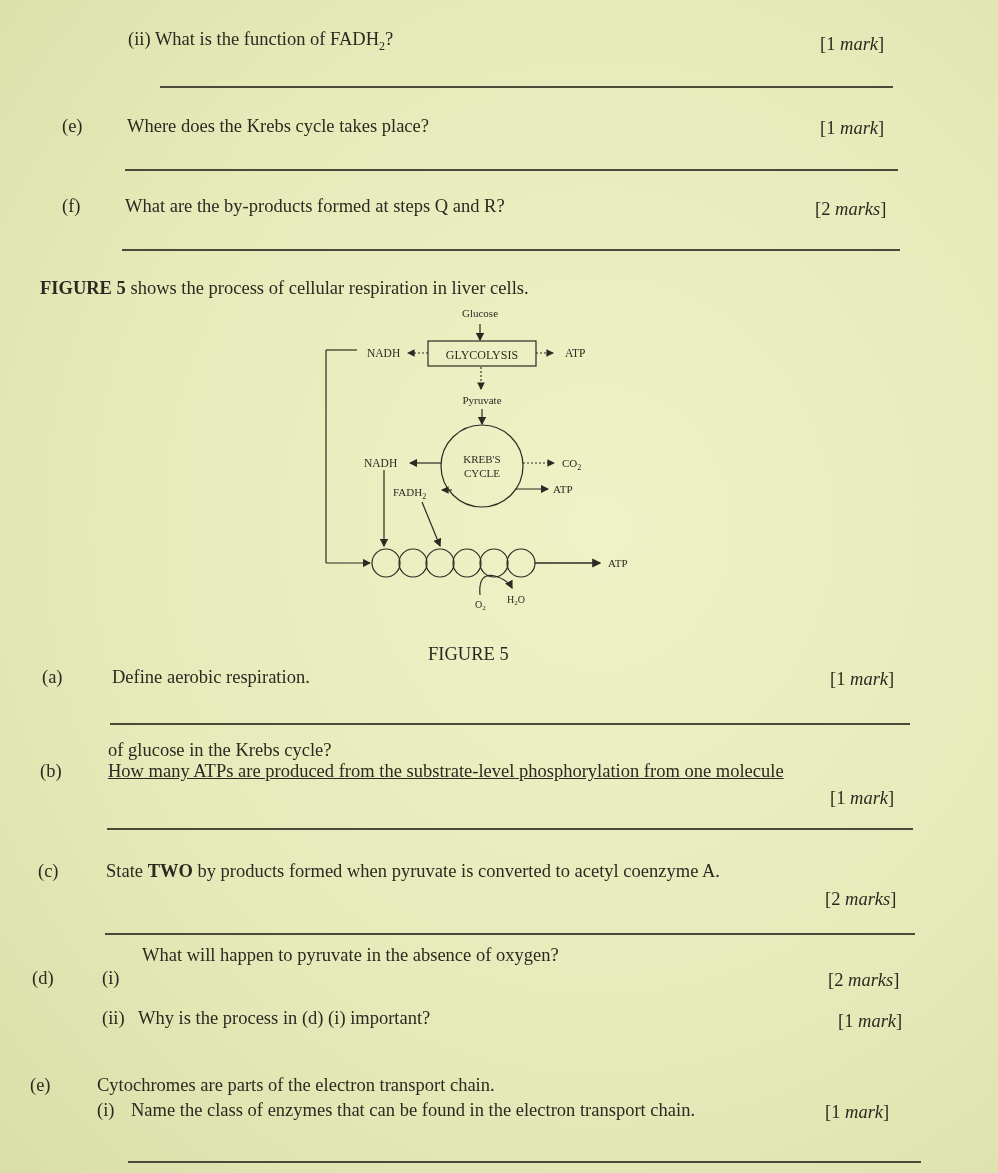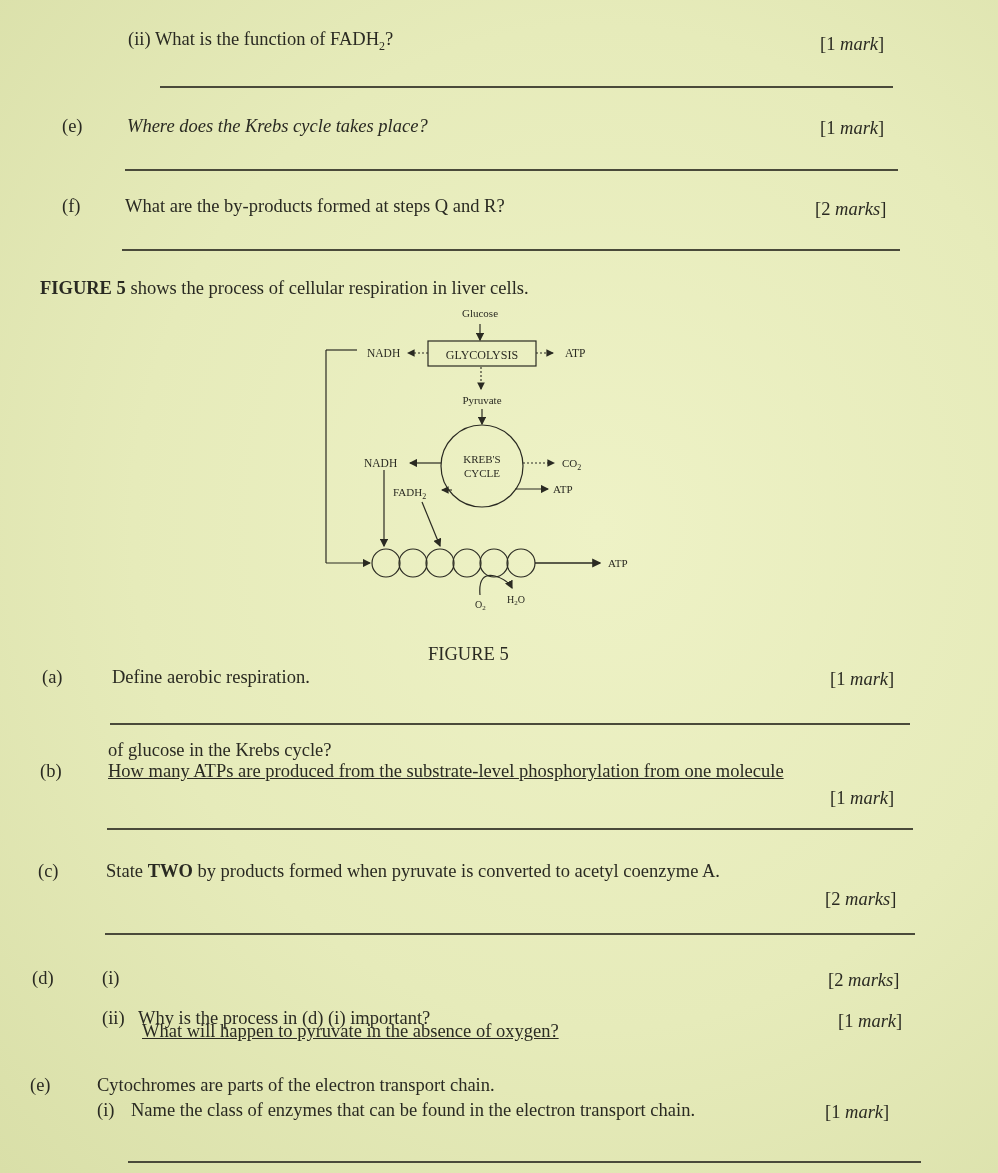--- a/index.html
+++ b/index.html
@@ -19,21 +19,21 @@
 <div class="t" style="left:128px;top:30px;">
   <span>(ii)</span>
   <span>What is the function of FADH</span><sub style="font-size:12px;">2</sub><span>?</span>
 </div>
 <div class="mark" style="left:820px;top:35px;">[<span>1</span> <i>mark</i>]</div>
 <div class="line" style="left:160px;top:86px;width:733px;"></div>
 
 <div class="t" style="left:62px;top:117px;">
   <span>(e)</span>
 </div>
-<div class="t" style="left:127px;top:117px;font-style:italic;">Where does the Krebs cycle takes place?</div>
+<div class="t" style="left:127px;top:117px;">Where does the Krebs cycle takes place?</div>
 <div class="mark" style="left:820px;top:119px;">[<span>1</span> <i>mark</i>]</div>
 <div class="line" style="left:125px;top:169px;width:773px;"></div>
 
 <div class="t" style="left:62px;top:197px;">
   <span>(f)</span>
 </div>
 <div class="t" style="left:125px;top:197px;">What are the by-products formed at steps Q and R?</div>
 <div class="mark" style="left:815px;top:200px;">[<span>2</span> <i>marks</i>]</div>
 <div class="line" style="left:122px;top:249px;width:778px;"></div>
 
@@ -104,21 +104,21 @@
 
 <div class="t" style="left:38px;top:862px;">(c)</div>
 <div class="t" style="left:106px;top:862px;">
   <span>State </span><span class="b">TWO</span><span> by products formed when pyruvate is converted to acetyl coenzyme A.</span>
 </div>
 <div class="mark" style="left:825px;top:890px;">[<span>2</span> <i>marks</i>]</div>
 <div class="line" style="left:105px;top:933px;width:810px;"></div>
 
 <div class="t" style="left:32px;top:969px;">(d)</div>
 <div class="t" style="left:102px;top:969px;">(i)</div>
-<div class="t" style="left:142px;top:1022px;text-decoration:underline;">What will happen to pyruvate in the absence of oxygen?</div>
+<div class="t" style="left:142px;top:946px;">What will happen to pyruvate in the absence of oxygen?</div>
 <div class="mark" style="left:828px;top:971px;">[<span>2</span> <i>marks</i>]</div>
 <div class="t" style="left:102px;top:1009px;">(ii)</div>
 <div class="t" style="left:138px;top:1009px;">Why is the process in (d) (i) important?</div>
 <div class="mark" style="left:838px;top:1012px;">[<span>1</span> <i>mark</i>]</div>
 
 <div class="t" style="left:30px;top:1076px;">(e)</div>
 <div class="t" style="left:97px;top:1076px;">Cytochromes are parts of the electron transport chain.</div>
 <div class="t" style="left:97px;top:1101px;">(i)</div>
 <div class="t" style="left:131px;top:1101px;">Name the class of enzymes that can be found in the electron transport chain.</div>
 <div class="mark" style="left:825px;top:1103px;">[<span>1</span> <i>mark</i>]</div>

